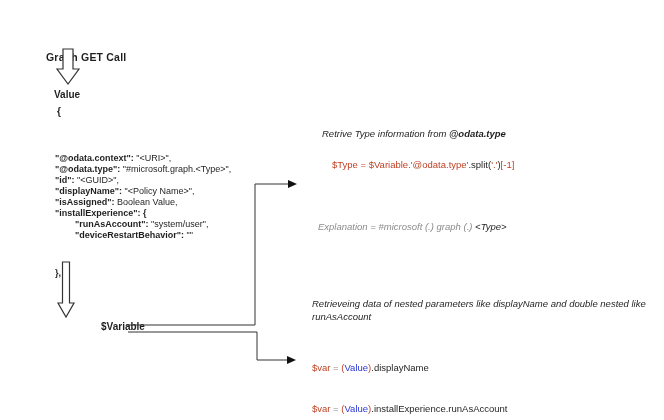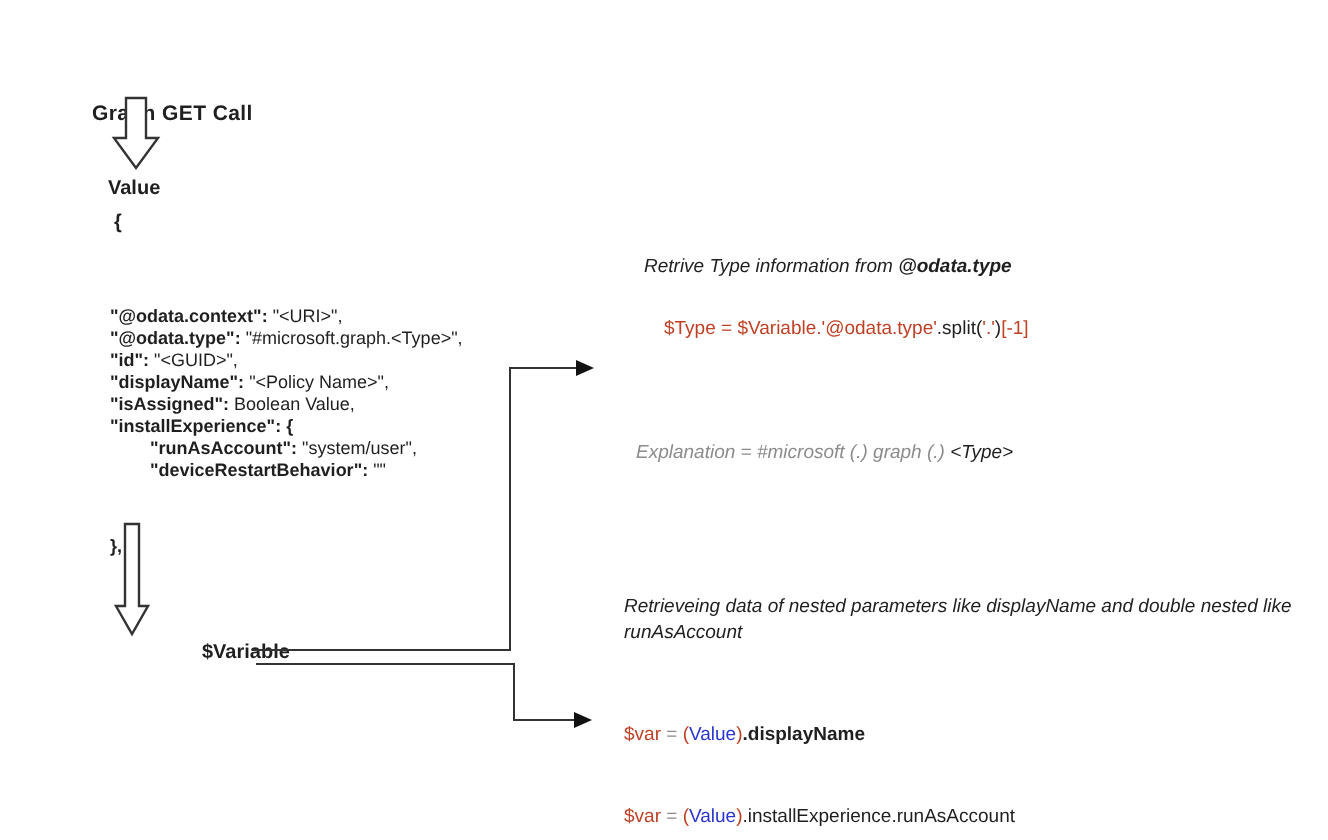--- a/index.html
+++ b/index.html
@@ -56,18 +56,18 @@
   <div class="abs rtext" style="left:322px;top:127px;"><span>Retrive Type information from </span><span class="bold">@odata.type</span></div>
 
   <div class="abs code" style="left:332px;top:158px;"><span style="color: rgb(191, 64, 36);">$Type = $Variable.'@odata.type'</span><span style="color: rgb(31, 31, 31);">.split(</span><span style="color: rgb(191, 64, 36);">'.'</span><span style="color: rgb(31, 31, 31);">)</span><span style="color: rgb(191, 64, 36);">[-1]</span></div>
 
 
   <div class="abs rtext" style="left:312px;top:297px;width:345px;">Retrieveing data of nested parameters like displayName and double nested like runAsAccount</div>
 
   <div class="abs rtext" style="left:318px;top:220px;"><span class="gray">Explanation = #microsoft (.) graph (.) </span><span>&lt;Type&gt;</span></div>
 
   <div class="abs code" style="left:312px;top:334px;">
-    <div><span style="color: rgb(191, 64, 36);">$var</span><span style="color: rgb(140, 140, 140);"> = </span><span style="color: rgb(191, 64, 36);">(</span><span style="color: rgb(42, 53, 207);">Value</span><span style="color: rgb(191, 64, 36);">)</span><span style="color: rgb(31, 31, 31); font-weight: bold;">.displayName</span></div>
+    <div><span style="color: rgb(191, 64, 36);">$var</span><span style="color: rgb(140, 140, 140);"> = </span><span style="color: rgb(191, 64, 36);">(</span><span style="color: rgb(42, 53, 207);">Value</span><span style="color: rgb(191, 64, 36);">)</span><span style="color: rgb(31, 31, 31);">.displayName</span></div>
     <div><span style="color: rgb(191, 64, 36);">$var</span><span style="color: rgb(140, 140, 140);"> = </span><span style="color: rgb(191, 64, 36);">(</span><span style="color: rgb(42, 53, 207);">Value</span><span style="color: rgb(191, 64, 36);">)</span><span style="color: rgb(31, 31, 31);">.installExperience.runAsAccount</span></div>
   </div>
 
 
 </div>
 
 </body></html>

